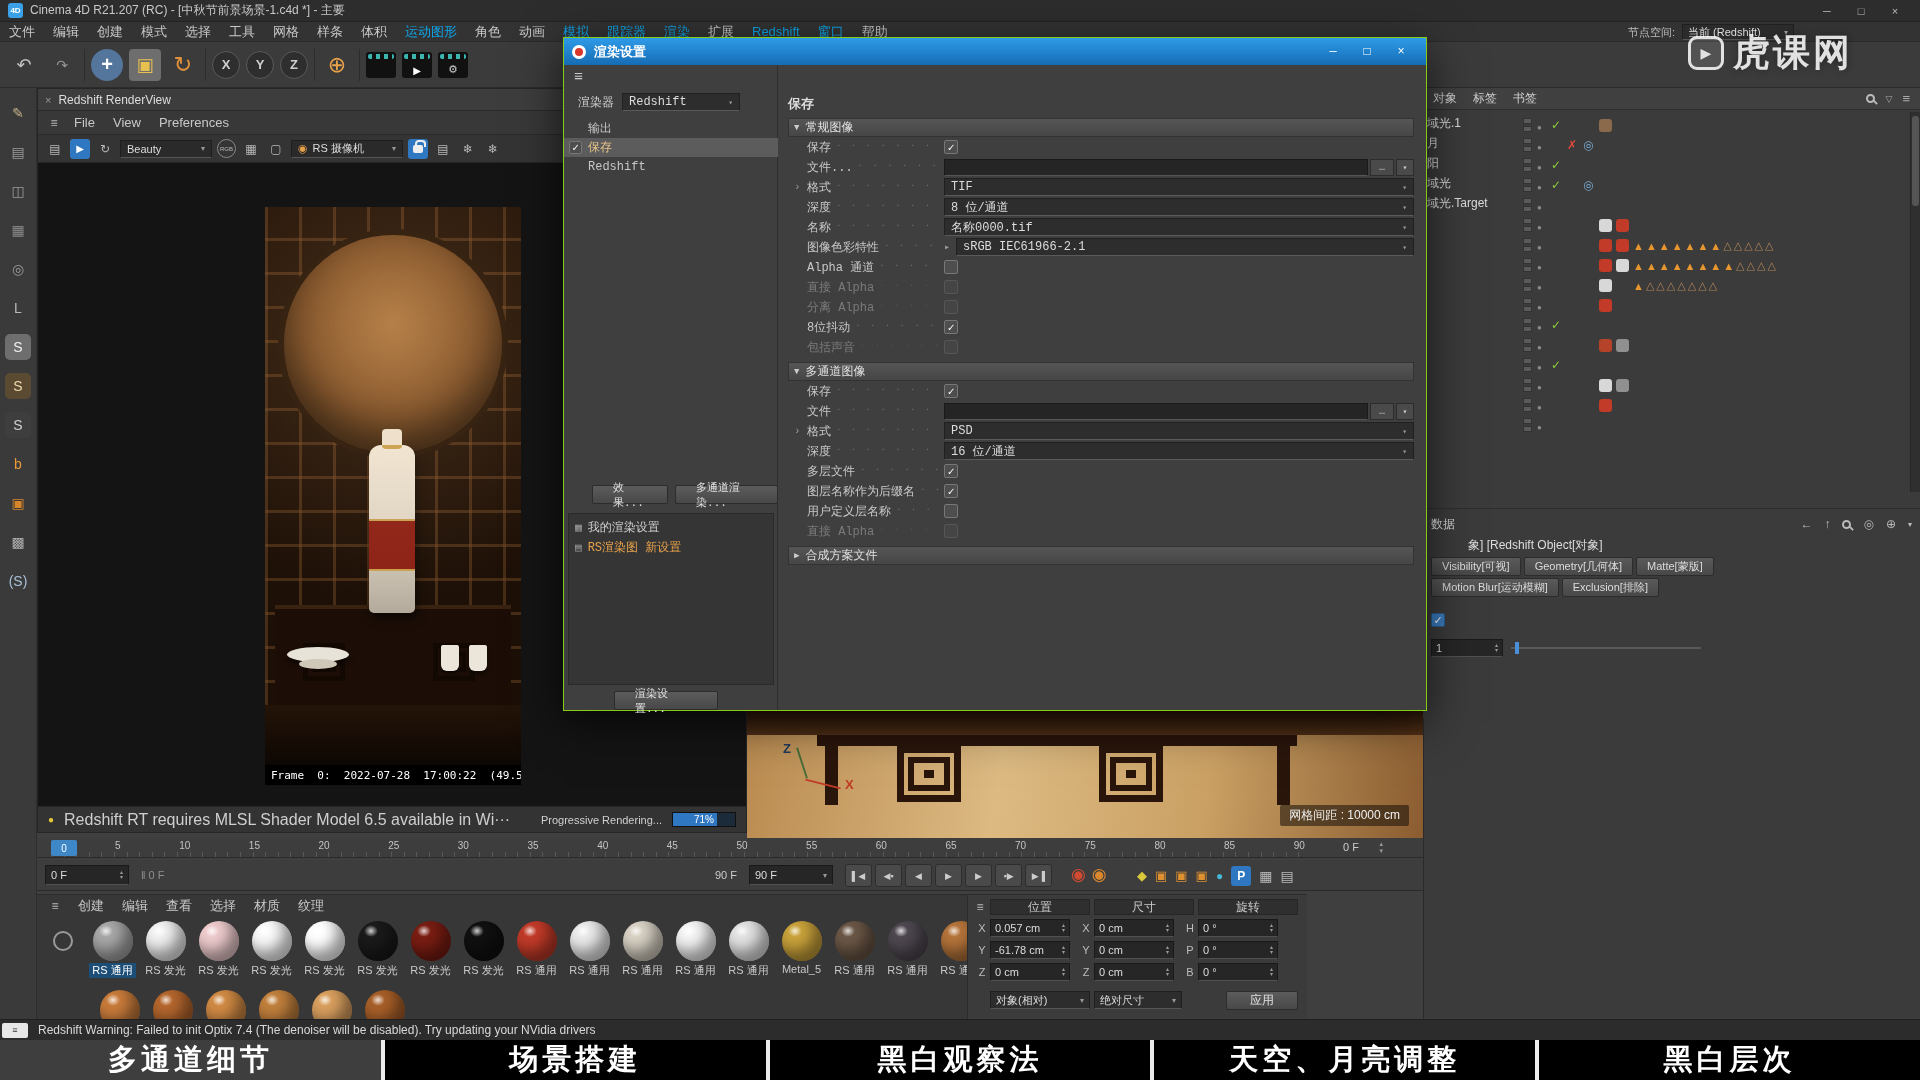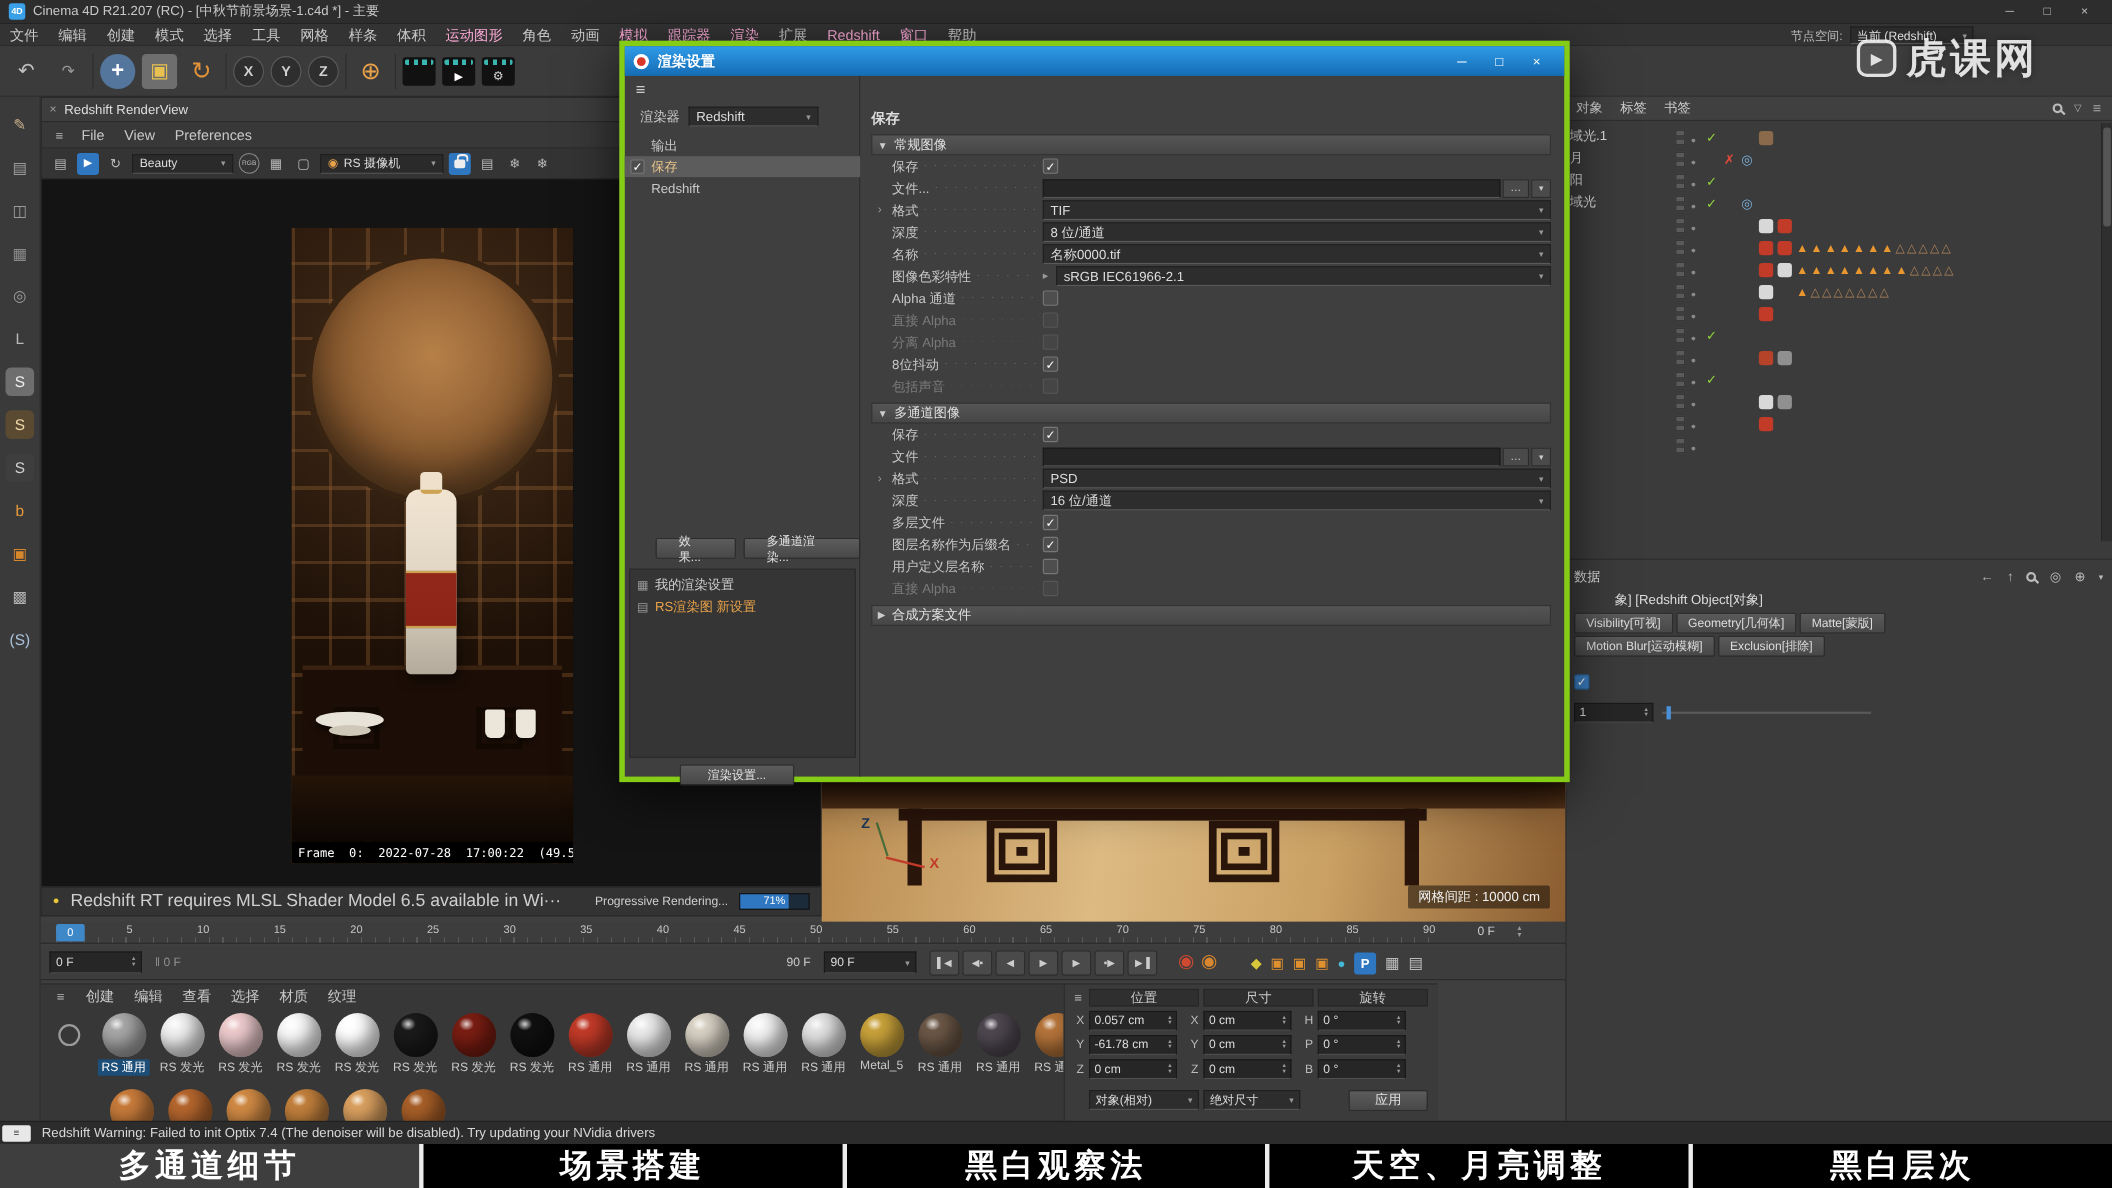--- a/index.html
+++ b/index.html
@@ -8,21 +8,21 @@
   #root { position:absolute; inset:0; width:1920px; height:1080px; background:#3f3f3f; overflow:hidden; font-size:12px; }
   .abs { position:absolute; }
 
   
   .titlebar { left:0; top:0; width:1920px; height:22px; background:#2d2d2d; display:flex; align-items:center; padding:0 8px; font-size:12px; color:#c8c8c8; border-bottom:1px solid #222; }
   .applogo { width:15px; height:15px; background:#3aa0e8; border-radius:3px; color:#fff; font-size:8px; font-weight:bold; display:flex; align-items:center; justify-content:center; margin-right:7px; }
   .winbtns { margin-left:auto; display:flex; }
   .winbtn { width:34px; height:18px; display:flex; align-items:center; justify-content:center; color:#bbb; font-size:11px; }
   .menubar { left:0; top:22px; width:1920px; height:20px; background:#333333; display:flex; align-items:center; border-bottom:1px solid #2a2a2a; }
   .menuitem { padding:0 9px; font-size:13px; color:#c8c8c8; height:20px; display:flex; align-items:center; }
-  .menuitem.accent { color:#f9a8d4; }
+  .menuitem.accent { color:#0ea5e9; }
   .mb-right { position:absolute; right:126px; top:2px; display:flex; align-items:center; gap:7px; }
   .mb-right .lab { font-size:11px; color:#bdbdbd; }
   .mini-dd { width:112px; height:16px; background:#2b2b2b; border:1px solid #1f1f1f; border-bottom-color:#565656; display:flex; align-items:center; padding:0 5px; font-size:11px; color:#ddd; }
   .mini-dd .dda { margin-left:auto; font-size:8px; color:#999; }
   .toolbar { left:0; top:42px; width:1920px; height:46px; background:#3b3b3b; border-bottom:1px solid #2b2b2b; display:flex; align-items:center; padding-left:8px; gap:6px; }
   .ticon { width:32px; height:32px; display:flex; align-items:center; justify-content:center; border-radius:4px; font-size:18px; color:#c0c0c0; }
   .tsep { width:1px; height:32px; background:#2c2c2c; }
   .movetool { background:#54759c; border-radius:50%; color:#fff; font-weight:bold; font-size:20px; }
   .scaletool { background:#6e6e6e; color:#e8c050; }
   .rottool { color:#e0923a; font-size:22px; }
@@ -182,21 +182,21 @@
   
   .statusbar { left:0; top:1019px; width:1920px; height:21px; background:#2c2c2c; border-top:1px solid #1f1f1f; display:flex; align-items:center; }
   .statchip { width:26px; height:15px; background:#e8e8e8; border-radius:2px; margin-left:2px; display:flex; align-items:center; justify-content:center; color:#333; font-size:9px; }
   .stattext { margin-left:10px; font-size:12px; color:#d8d8d8; }
   .btabs { left:0; top:1040px; width:1920px; height:40px; background:#000; display:flex; }
   .btab { flex:1; display:flex; align-items:center; justify-content:center; font-size:29px; font-weight:bold; color:#fff; letter-spacing:4px; }
   .btab + .btab { border-left:4px solid #ededed; }
   .btab.active { background:#3e3e3e; }
 
   
-  .dialog { left:563px; top:37px; width:864px; height:674px; background:#3f3f3f; border:5px solid #84cc16; box-shadow:0 12px 44px rgba(0,0,0,.65); z-index:50; }
+  .dialog { left:563px; top:37px; width:864px; height:674px; background:#3f3f3f; border:1px solid #84cc16; box-shadow:0 12px 44px rgba(0,0,0,.65); z-index:50;font-family:Liberation Mono, monospace; }
   .dlg-title { height:27px; background:linear-gradient(#2f9be8,#156cb4); display:flex; align-items:center; padding:0 8px; gap:8px; }
   .dlg-logo { width:14px; height:14px; background:#fff; border-radius:50%; position:relative; }
   .dlg-logo::after { content:""; position:absolute; inset:3px; background:#d8372a; border-radius:50%; }
   .dlg-title-text { color:#fff; font-size:13px; font-weight:bold; }
   .dlg-wb { margin-left:auto; display:flex; }
   .dlg-wbtn { width:34px; height:20px; display:flex; align-items:center; justify-content:center; color:#fff; font-size:12px; }
   .dlg-left { position:absolute; left:0; top:27px; width:214px; bottom:0; border-right:1px solid #2e2e2e; }
   .dlg-burger { position:absolute; left:10px; top:4px; color:#ccc; font-size:15px; }
   .dlg-renderer { position:absolute; left:14px; top:28px; display:flex; align-items:center; gap:8px; }
   .dd { height:18px; background:#2d2d2d; border:1px solid #202020; border-bottom-color:#5a5a5a; display:flex; align-items:center; padding:0 6px; font-size:12px; color:#ddd; }
@@ -508,20 +508,35 @@
           <span class="om-dot"></span>
           <span class="om-check">✓</span>
           <span class="om-cross"></span>
           <span class="om-circ">◎</span>
           <span class="om-chip"></span>
           <span class="om-chip"></span>
           <span class="om-tri-a"></span>
           <span class="om-tri-b"></span>
         </div>
         <div class="om-row">
+          <span class="om-name">域光.Target</span>
+          <span class="om-toggles">
+            <i></i>
+            <i></i>
+          </span>
+          <span class="om-dot"></span>
+          <span class="om-check"></span>
+          <span class="om-cross"></span>
+          <span class="om-circ"></span>
+          <span class="om-chip"></span>
+          <span class="om-chip"></span>
+          <span class="om-tri-a"></span>
+          <span class="om-tri-b"></span>
+        </div>
+        <div class="om-row">
           <span class="om-name"></span>
           <span class="om-toggles">
             <i></i>
             <i></i>
           </span>
           <span class="om-dot"></span>
           <span class="om-check"></span>
           <span class="om-cross"></span>
           <span class="om-circ"></span>
           <span class="om-chip" style="background: rgb(216, 216, 216);"></span>

